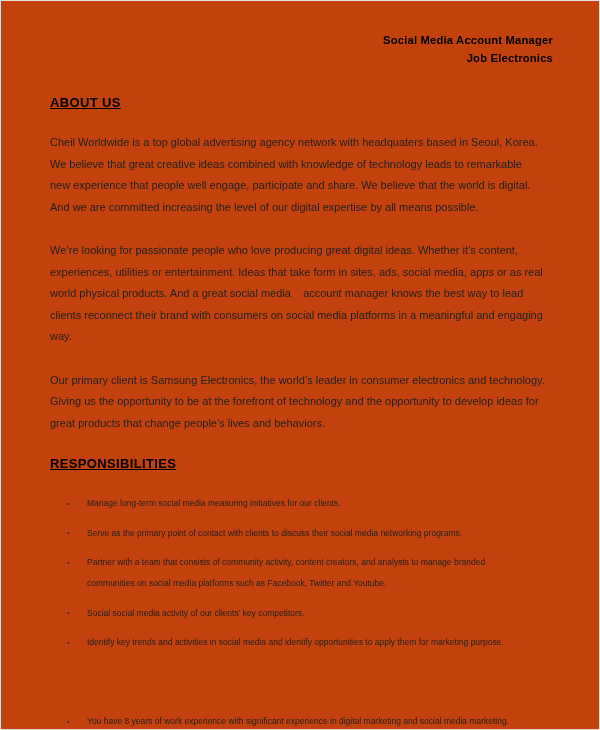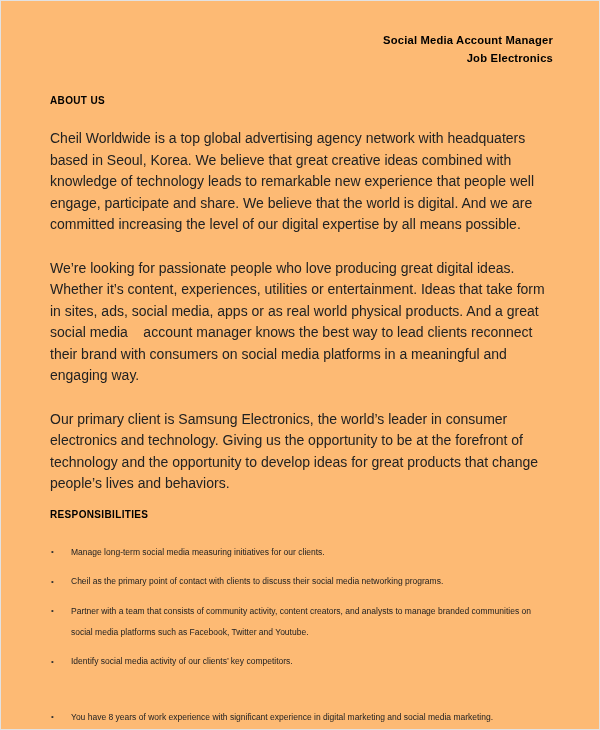--- a/index.html
+++ b/index.html
@@ -12,21 +12,21 @@
     height: 730px;
     font-family: "Liberation Sans", sans-serif;
     color: #1a1a1a;
     overflow: hidden;
   }
   .page {
     position: relative;
     box-sizing: border-box;
     width: 600px;
     height: 730px;
-    background: #fdba74;
+    background: #c2410c;
     border: 1px solid #e2e2e2;
     padding: 0;
   }
   .doc-title {
     text-align: right;
     font-weight: bold;
     font-size: 11.2px;
     line-height: 18px;
     letter-spacing: 0.2px;
     color: #000000;
@@ -36,40 +36,41 @@
   .doc-title div { white-space: pre; }
 
   .content {
     padding-left: 49px;
     padding-right: 54px;
     padding-top: 28px;
   }
 
   .section-heading {
     font-weight: bold;
-    font-size: 10px;
+    font-size: 13px;
     letter-spacing: 0.35px;
     color: #000000;
     margin: 0 0 22px 0;
     white-space: pre;
+    text-decoration: underline;
   }
 
   p.para {
     margin: 0 0 22px 0;
-    font-size: 14px;
+    font-size: 11px;
     line-height: 21.5px;
     color: #222222;
     text-align: left;
     white-space: pre-wrap;
   }
-  p.para:last-child { margin-bottom: 0; }
+  p.para:last-child { margin-bottom: 8px; }
 
   ul.bullets {
     list-style: none;
-    margin: 0;
+    margin: 16px;
     padding: 0;
   }
   ul.bullets li {
     position: relative;
     padding-left: 21px;
     margin-bottom: 8.5px;
     font-size: 8.5px;
     line-height: 21px;
     color: #222222;
     white-space: pre-wrap;
@@ -104,23 +105,24 @@
       <p class="para">We’re looking for passionate people who love producing great digital ideas. Whether it’s content, experiences, utilities or entertainment. Ideas that take form in sites, ads, social media, apps or as real world physical products. And a great social media    account manager knows the best way to lead clients reconnect their brand with consumers on social media platforms in a meaningful and engaging way.</p>
       <p class="para">Our primary client is Samsung Electronics, the world’s leader in consumer electronics and technology. Giving us the opportunity to be at the forefront of technology and the opportunity to develop ideas for great products that change people’s lives and behaviors.</p>
     </section>
 
     <div class="block-gap"></div>
 
     <section>
       <div class="section-heading">RESPONSIBILITIES</div>
       <ul class="bullets">
         <li>Manage long-term social media measuring initiatives for our clients.</li>
-        <li>Cheil as the primary point of contact with clients to discuss their social media networking programs.</li>
+        <li>Serve as the primary point of contact with clients to discuss their social media networking programs.</li>
         <li>Partner with a team that consists of community activity, content creators, and analysts to manage branded communities on social media platforms such as Facebook, Twitter and Youtube.</li>
-        <li>Identify social media activity of our clients’ key competitors.</li>
+        <li>Social social media activity of our clients’ key competitors.</li>
+        <li>Identify key trends and activities in social media and identify opportunities to apply them for marketing purpose.</li>
       </ul>
     </section>
 
     <div class="block-gap-lg"></div>
 
     <section>
       <ul class="bullets">
         <li>You have 8 years of work experience with significant experience in digital marketing and social media marketing.</li>
         <li>You have utilized social media platforms for brand marketing or PR</li>
 

